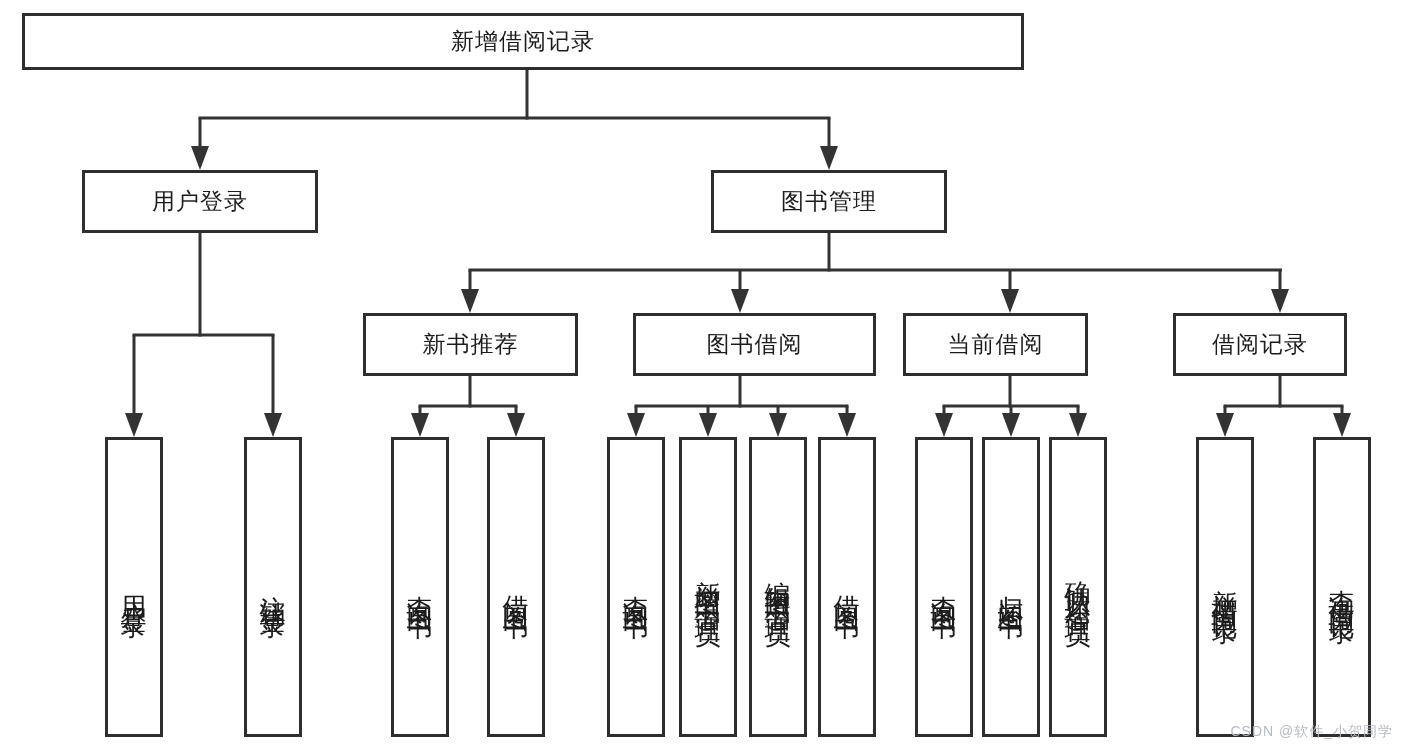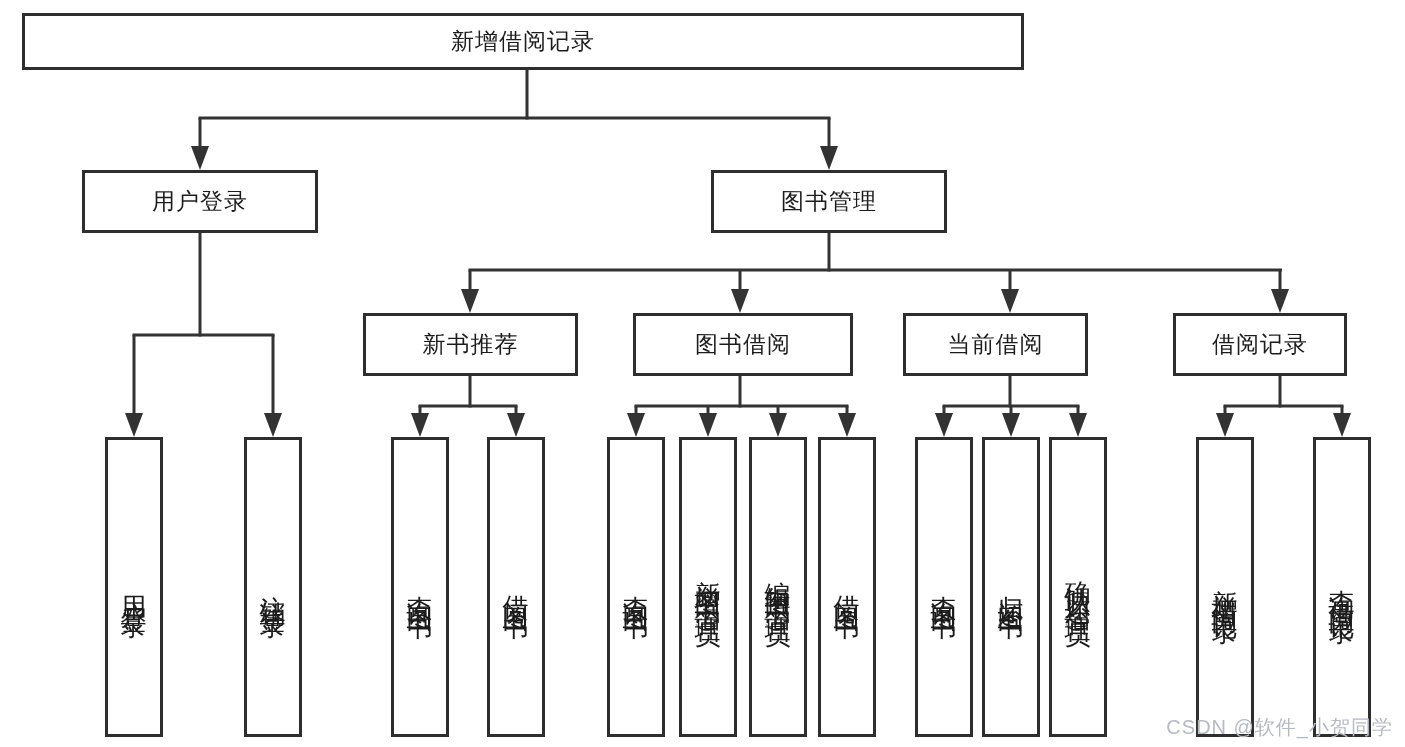--- a/index.html
+++ b/index.html
@@ -49,21 +49,21 @@
   .node.v span {
     writing-mode: vertical-rl;
     text-orientation: mixed;
     letter-spacing: 6px;
     line-height: 1;
   }
   .watermark {
     position: absolute;
     right: 12px;
     bottom: 6px;
-    font-size: 20px;
+    font-size: 14px;
     letter-spacing: 1px;
     color: #b6bac1;
     white-space: nowrap;
   }
 </style>
 </head>
 <body>
 
 <div class="stage">
 
@@ -136,21 +136,21 @@
   <div class="node h" style="left:82px;top:170px;width:236px;height:63px">
     <span>用户登录</span>
   </div>
   <div class="node h" style="left:711px;top:170px;width:236px;height:63px">
     <span>图书管理</span>
   </div>
 
   <div class="node h" style="left:363px;top:313px;width:215px;height:63px">
     <span>新书推荐</span>
   </div>
-  <div class="node h" style="left:633px;top:313px;width:220px;height:63px">
+  <div class="node h" style="left:633px;top:313px;width:243px;height:63px">
     <span>图书借阅</span>
   </div>
   <div class="node h" style="left:903px;top:313px;width:185px;height:63px">
     <span>当前借阅</span>
   </div>
   <div class="node h" style="left:1173px;top:313px;width:174px;height:63px">
     <span>借阅记录</span>
   </div>
 
   <div class="node v" style="left:105px;top:437px;width:58px;height:300px">

